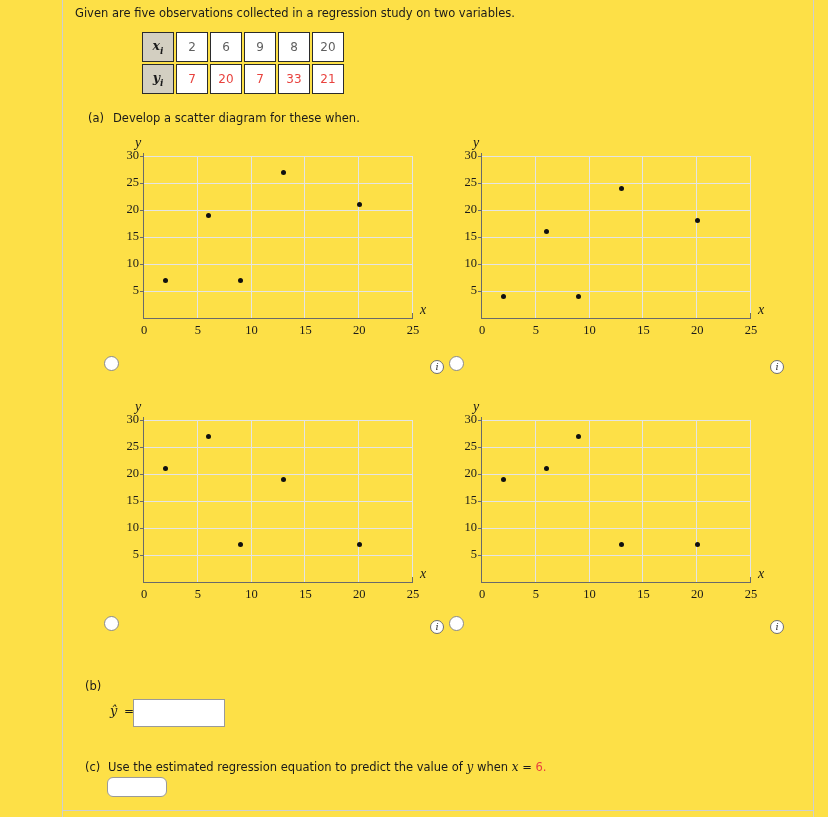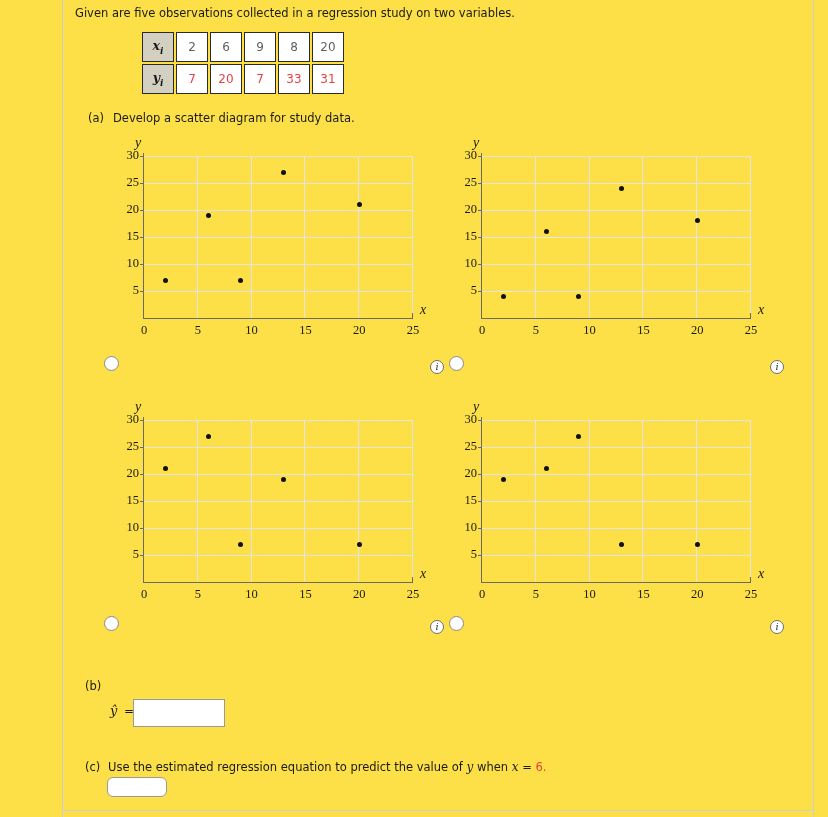--- a/index.html
+++ b/index.html
@@ -78,27 +78,27 @@
       <td class="xval">9</td>
       <td class="xval">8</td>
       <td class="xval">20</td>
     </tr>
     <tr>
       <td class="hdr"><i>y</i><sub>i</sub></td>
       <td class="yval">7</td>
       <td class="yval">20</td>
       <td class="yval">7</td>
       <td class="yval">33</td>
-      <td class="yval">31</td>
+      <td class="yval">21</td>
     </tr>
   </tbody>
     </table>
 
   <span class="qlabel" style="left:88px;top:111px">(a)</span>
-  <span class="qtext" style="left:113px;top:111px">Develop a scatter diagram for study data.</span>
+  <span class="qtext" style="left:113px;top:111px">Develop a scatter diagram for these when.</span>
 
   <div class="chart" style="left:143px;top:156px">
     <span class="axis-title yt">y</span>
     <span class="axis-title xt">x</span>
   <div class="grid-v" style="left: 52.8px;"></div>
       <div class="grid-v" style="left: 106.6px;"></div>
       <div class="grid-v" style="left: 160.4px;"></div>
       <div class="grid-v" style="left: 214.2px;"></div>
       <div class="grid-v" style="left: 268px;"></div>
       <div class="grid-h" style="bottom: 26px;"></div>

